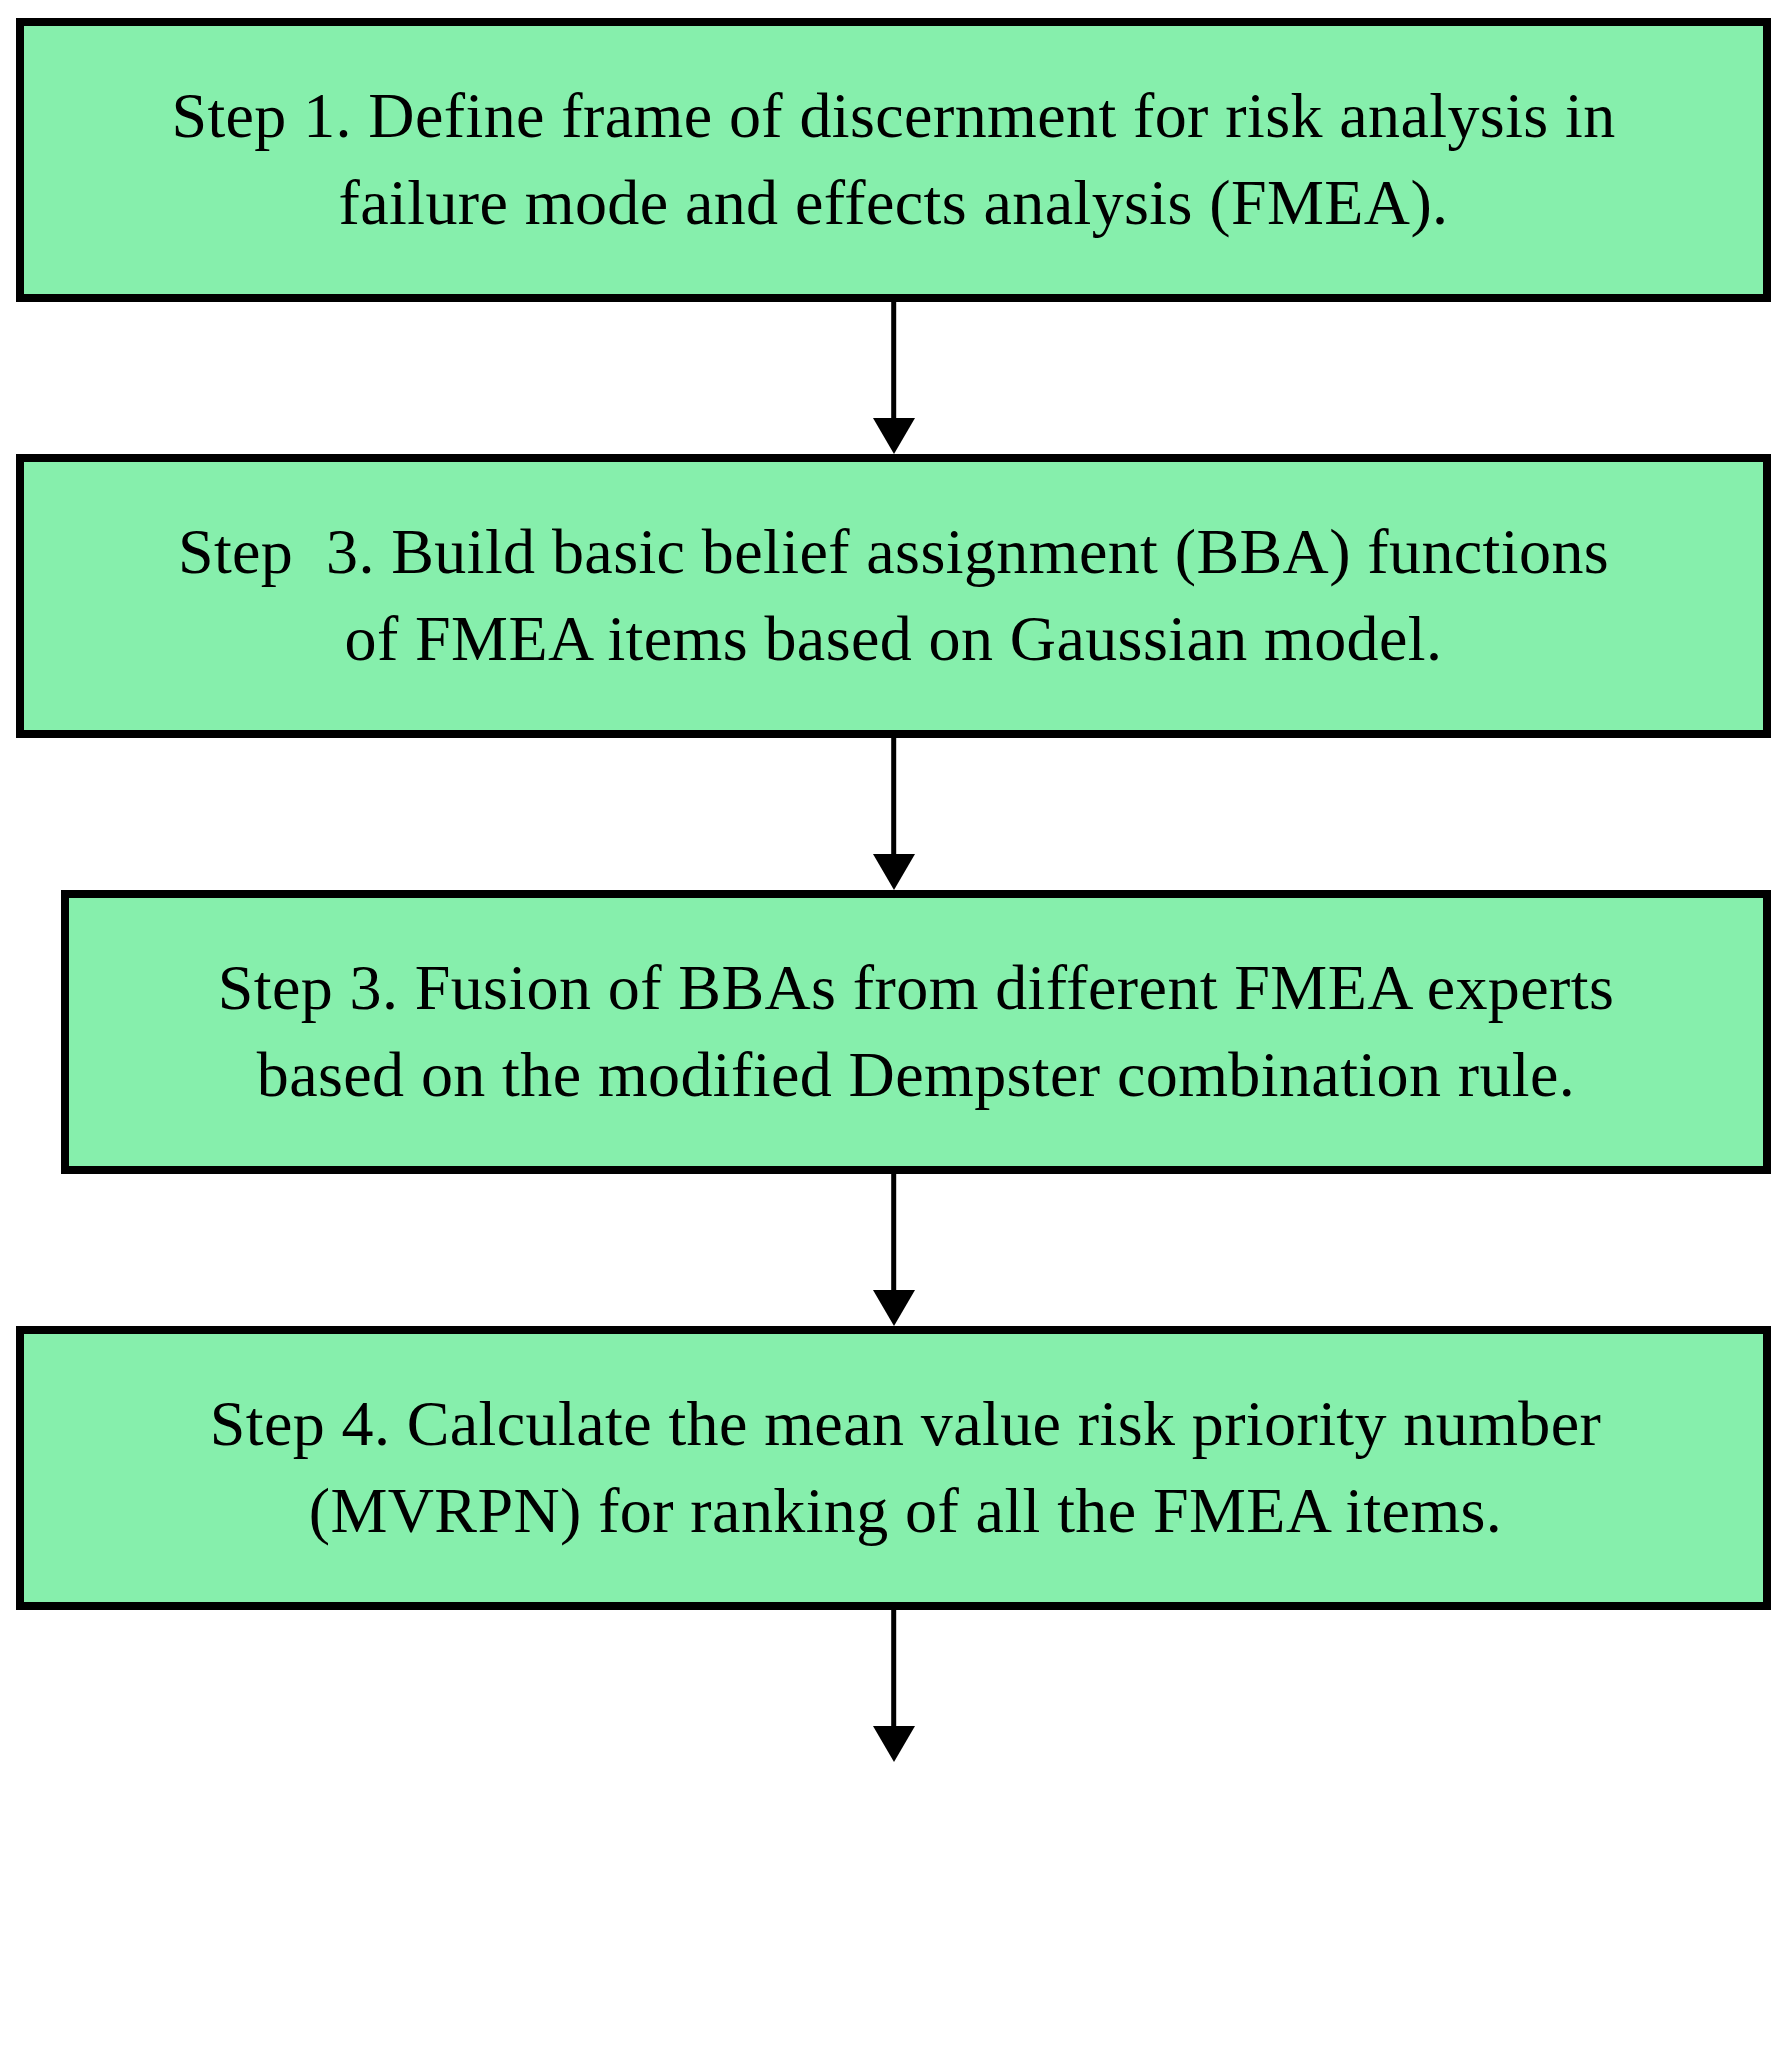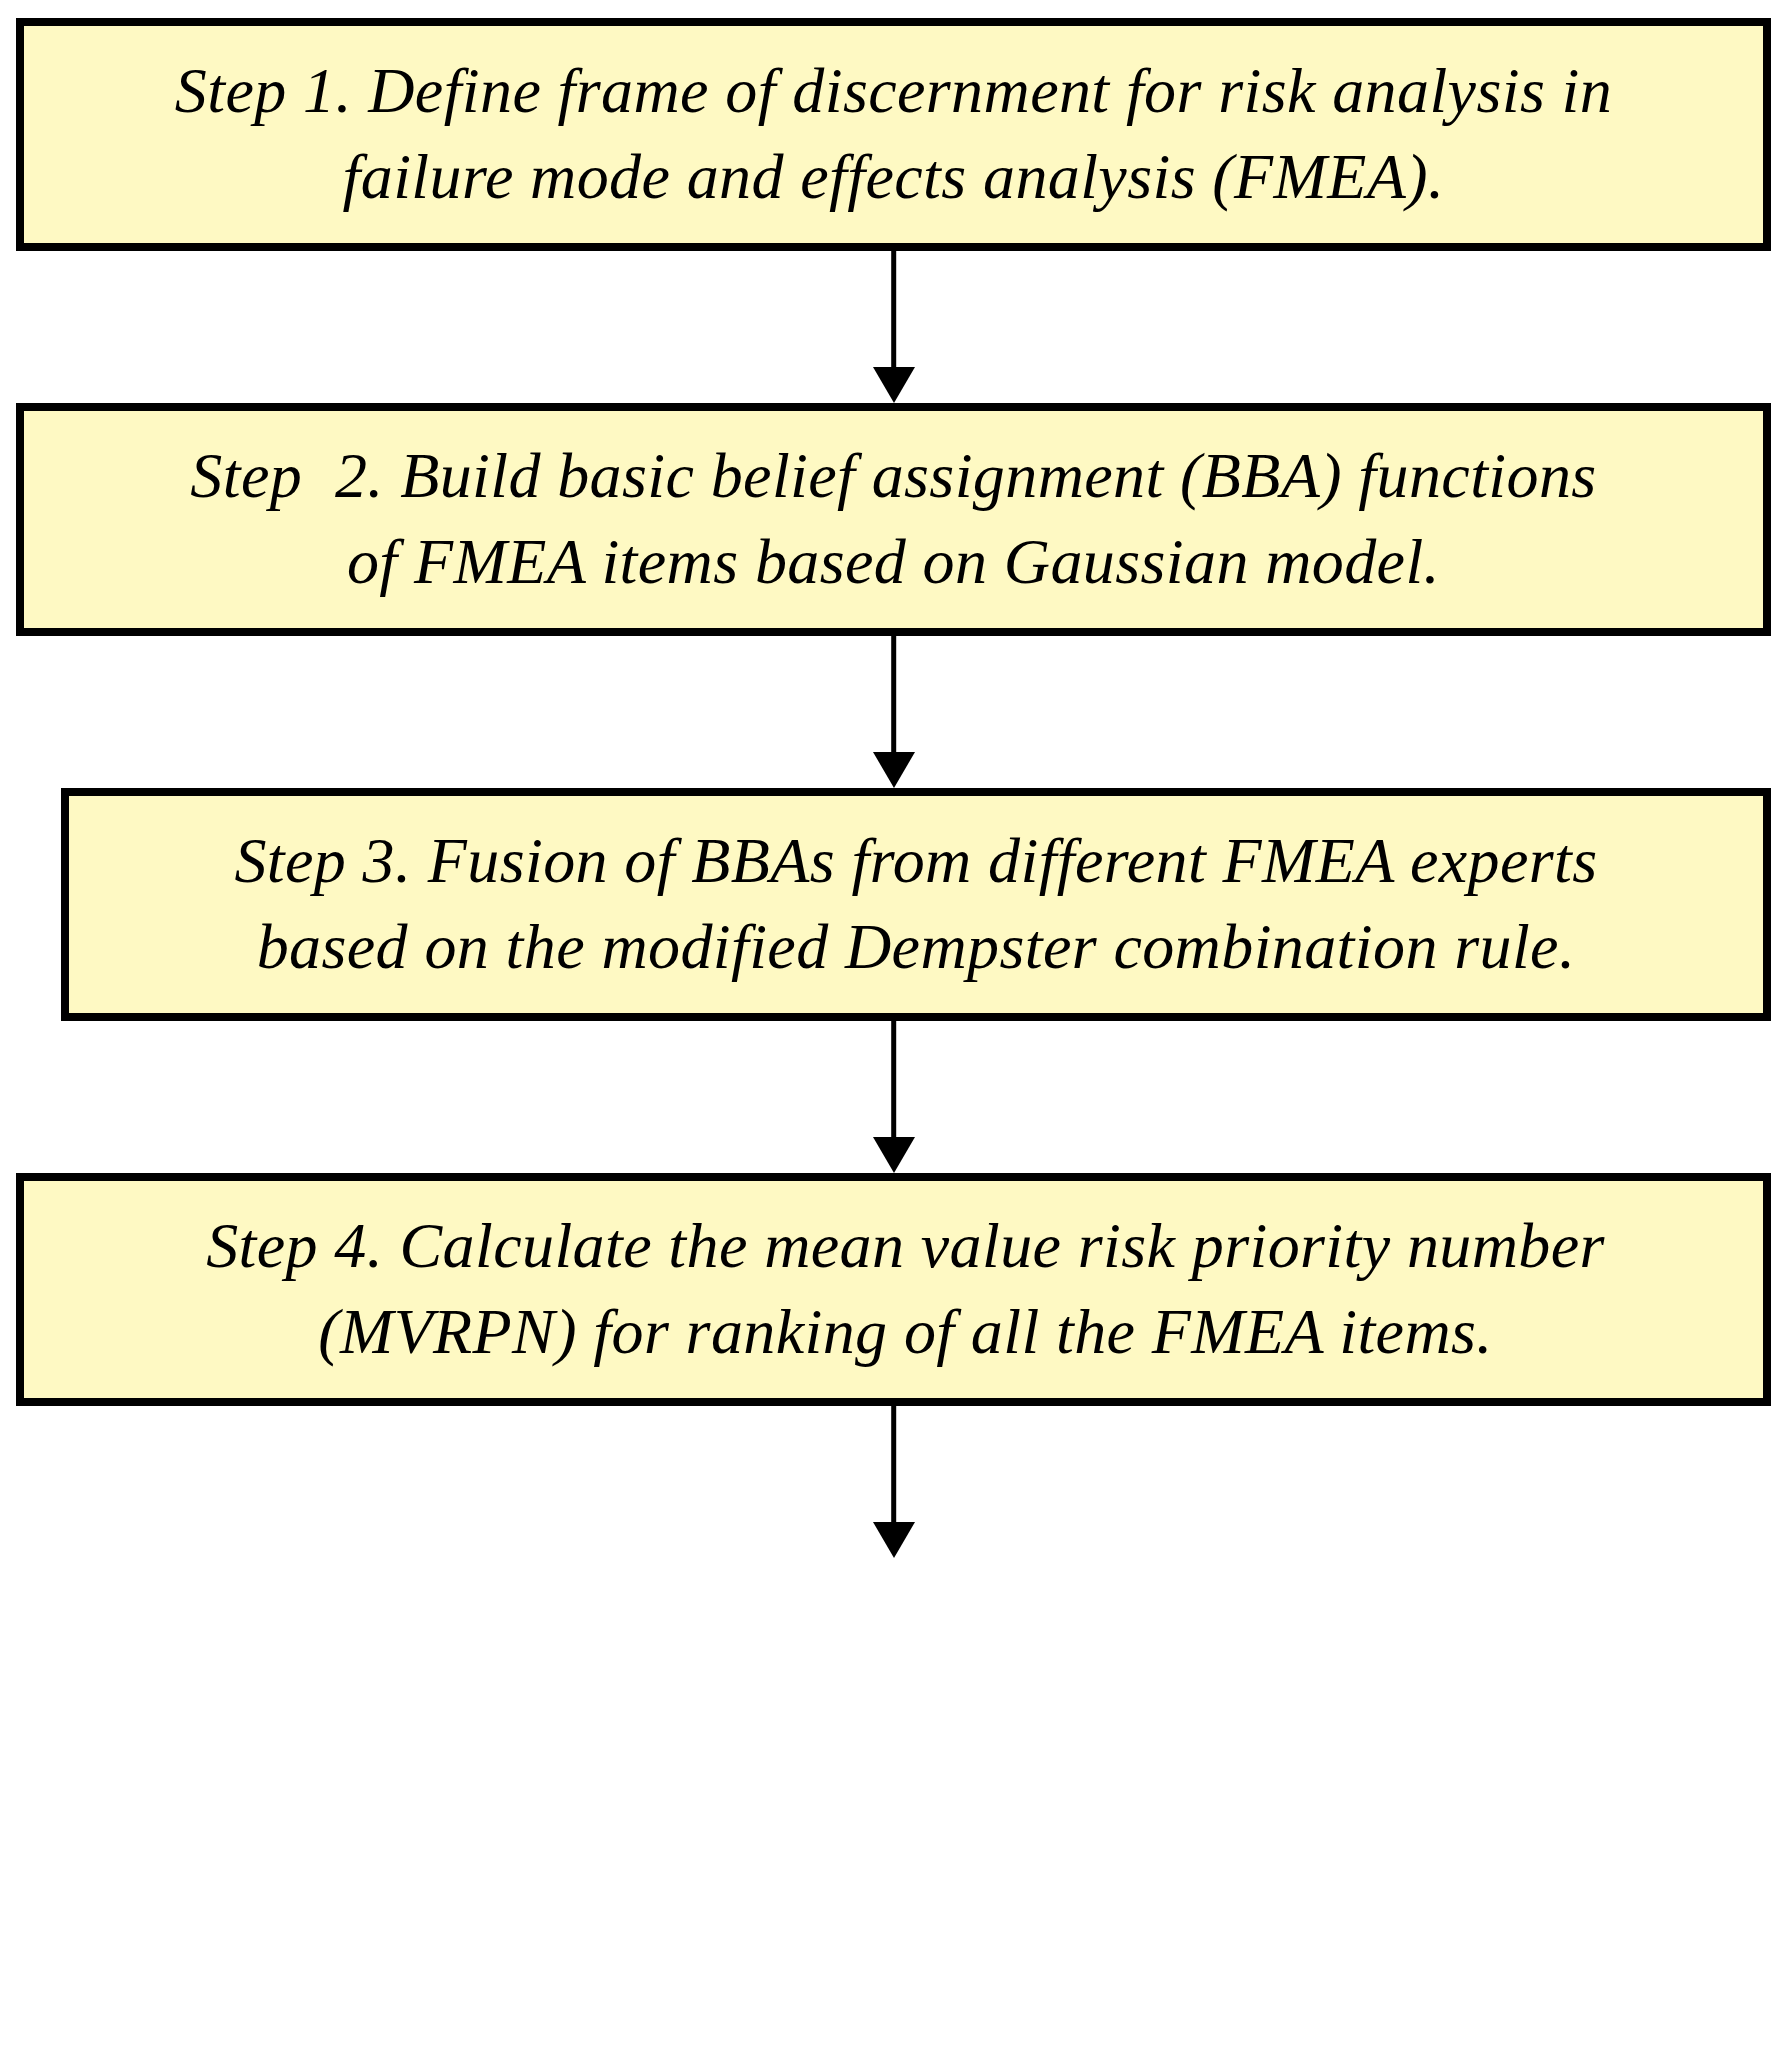--- a/index.html
+++ b/index.html
@@ -18,27 +18,26 @@
     position: absolute;
     left: 16px;
     top: 17.6px;
     width: 1755px;
     display: flex;
     flex-direction: column;
     align-items: stretch;
   }
   .box {
     box-sizing: border-box;
-    height: 233px;
+    height: 284px;
     border: 8px solid #000000;
-    background: #fef9c3;
+    background: #86efac;
     display: flex;
     align-items: center;
     justify-content: center;
-    font-style: italic;
   }
   .box-text {
     margin: 0;
     padding: 0 16px;
     text-align: center;
     white-space: pre-wrap;      
     font-size: 64px;
     line-height: 1.35;
     color: #000000;
     letter-spacing: 0.4px;
@@ -78,21 +77,21 @@
     <p class="box-text">Step 1. Define frame of discernment for risk analysis in
 failure mode and effects analysis (FMEA).</p>
   </div>
 
   <div class="connector">
     <span class="shaft" style="background: rgb(0, 0, 0);"></span>
     <span class="head" style="border-top-color: rgb(0, 0, 0);"></span>
   </div>
 
   <div class="box" style="border-color: rgb(0, 0, 0);">
-    <p class="box-text">Step  2. Build basic belief assignment (BBA) functions
+    <p class="box-text">Step  3. Build basic belief assignment (BBA) functions
 of FMEA items based on Gaussian model.</p>
   </div>
 
   <div class="connector">
     <span class="shaft" style="background: rgb(0, 0, 0);"></span>
     <span class="head" style="border-top-color: rgb(0, 0, 0);"></span>
   </div>
 
   <div class="box" style="border-color: rgb(0, 0, 0); margin-left: 45px;">
     <p class="box-text">Step 3. Fusion of BBAs from different FMEA experts

